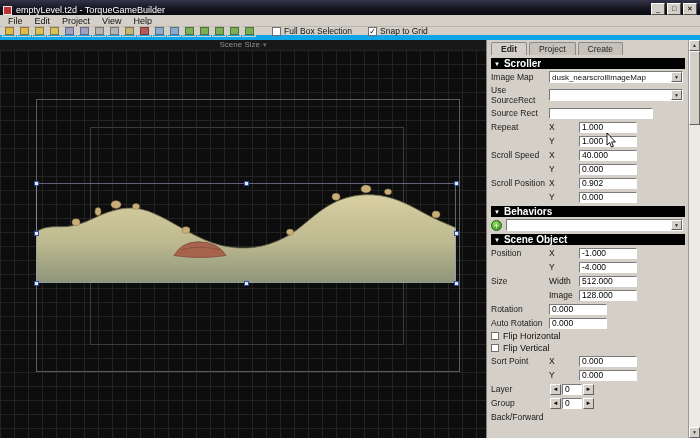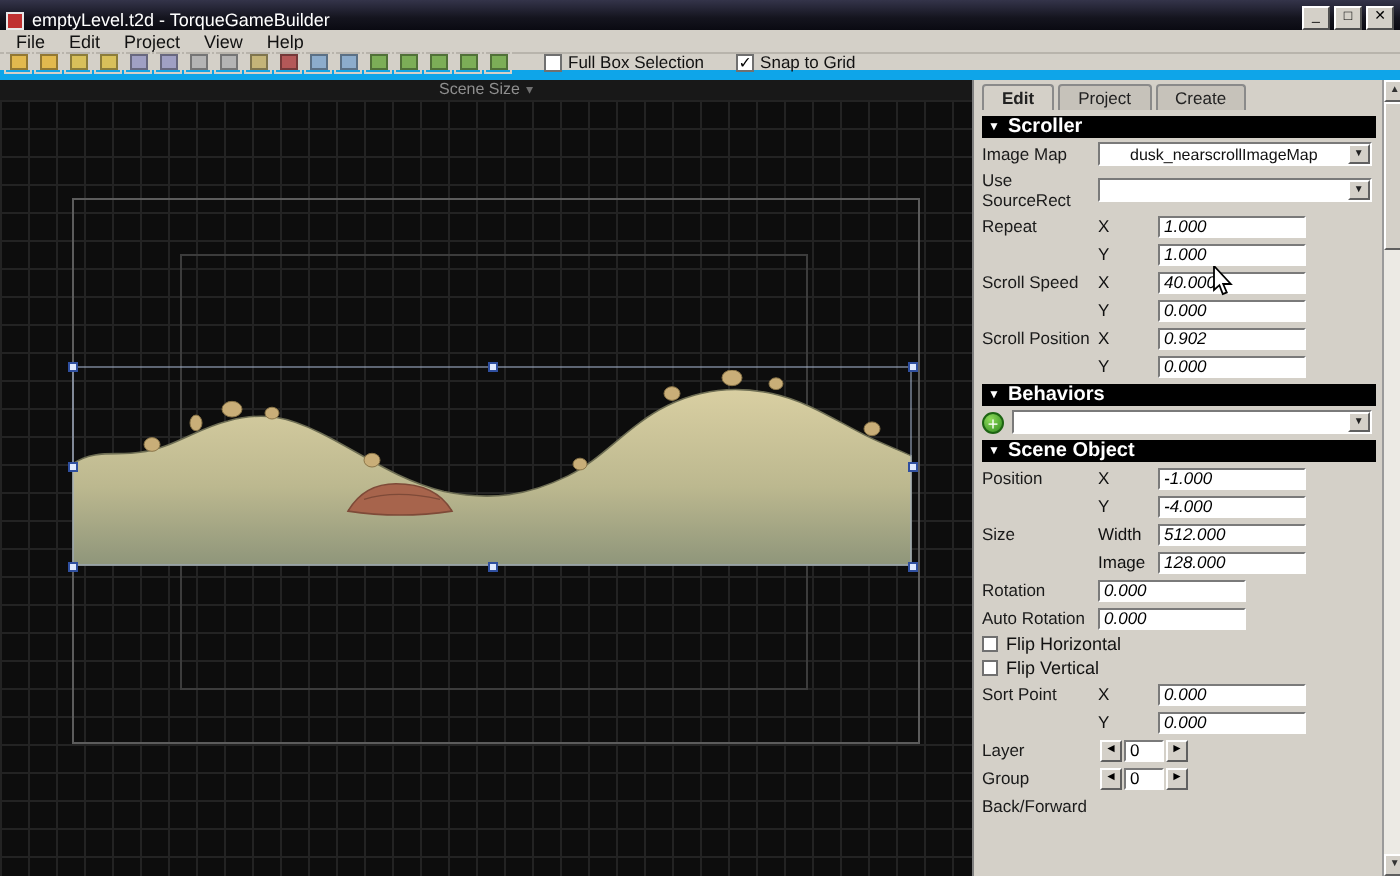--- a/index.html
+++ b/index.html
@@ -54,24 +54,24 @@
     border-radius:2px 2px 0 0; margin-right:2px; color:#222; }
   .tab.active { background:#d4d0c8; font-weight:bold; }
   .sec { height:11px; background:#000; color:#fff; display:flex; align-items:center; padding:0 3px; margin:3px 0 2px 0; }
   .sec-arrow { font-size:6px; margin-right:4px; }
   .sec-title { font-size:10px; font-weight:bold; }
   .row { display:flex; align-items:center; min-height:12px; margin-bottom:2px; }
   .lbl { width:58px; flex-shrink:0; font-size:8.5px; color:#1a1a1a; }
   .xy { width:30px; flex-shrink:0; font-size:8.5px; }
   .txt { height:11px; font-size:8.5px; font-family:"Liberation Sans",sans-serif; background:#fff;
     border:1px solid; border-color:#7a7a7a #fff #fff #7a7a7a; padding:0 2px; }
-  .num { width:74px;font-style:italic; }
+  .num { width:58px; }
   .combo { flex:1; height:12px; background:#fff; border:1px solid; border-color:#7a7a7a #fff #fff #7a7a7a;
     display:flex; align-items:center; margin-right:2px; min-width:0; }
-  .combo-text { flex:1; font-size:8px; padding:0 15px; white-space:nowrap; overflow:hidden; }
+  .combo-text { flex:1; font-size:8px; padding:0 2px; white-space:nowrap; overflow:hidden; }
   .combo-arrow { width:11px; height:10px; flex-shrink:0; background:#d4d0c8; border:1px solid; border-color:#fff #606060 #606060 #fff;
     font-size:5px; line-height:9px; text-align:center; color:#222; }
   .plus-btn { width:11px; height:11px; border-radius:50%; flex-shrink:0;
     background:radial-gradient(circle at 35% 30%, #8fdc5a, #2e8a1e); color:#fff; font-size:9px; line-height:10px;
     text-align:center; margin-right:4px; border:1px solid #1d6412; }
   .small-cb { width:8px; height:8px; background:#fff; border:1px solid #707070; margin-right:4px; flex-shrink:0; }
   .step-btn { width:11px; height:11px; background:#d4d0c8; border:1px solid; border-color:#fff #606060 #606060 #fff;
     font-size:6px; line-height:9px; text-align:center; padding:0; margin:0 1px; }
   .tiny { width:20px; }
 
@@ -240,20 +240,24 @@
       </div>
 
       <div class="row">
         <span class="lbl">Use SourceRect</span>
         <span class="combo">
           <span class="combo-text"></span>
           <span class="combo-arrow">▼</span>
         </span>
       </div>
 
+      <div class="row">
+        <span class="lbl">Source Rect</span>
+        <input class="txt" style="width: 104px;" value="">
+      </div>
 
       <div class="row">
         <span class="lbl">Repeat</span>
         <span class="xy">X</span>
         <input class="txt num" value="1.000" style="">
       </div>
       <div class="row">
         <span class="lbl"></span>
         <span class="xy">Y</span>
         <input class="txt num" value="1.000" style="">

